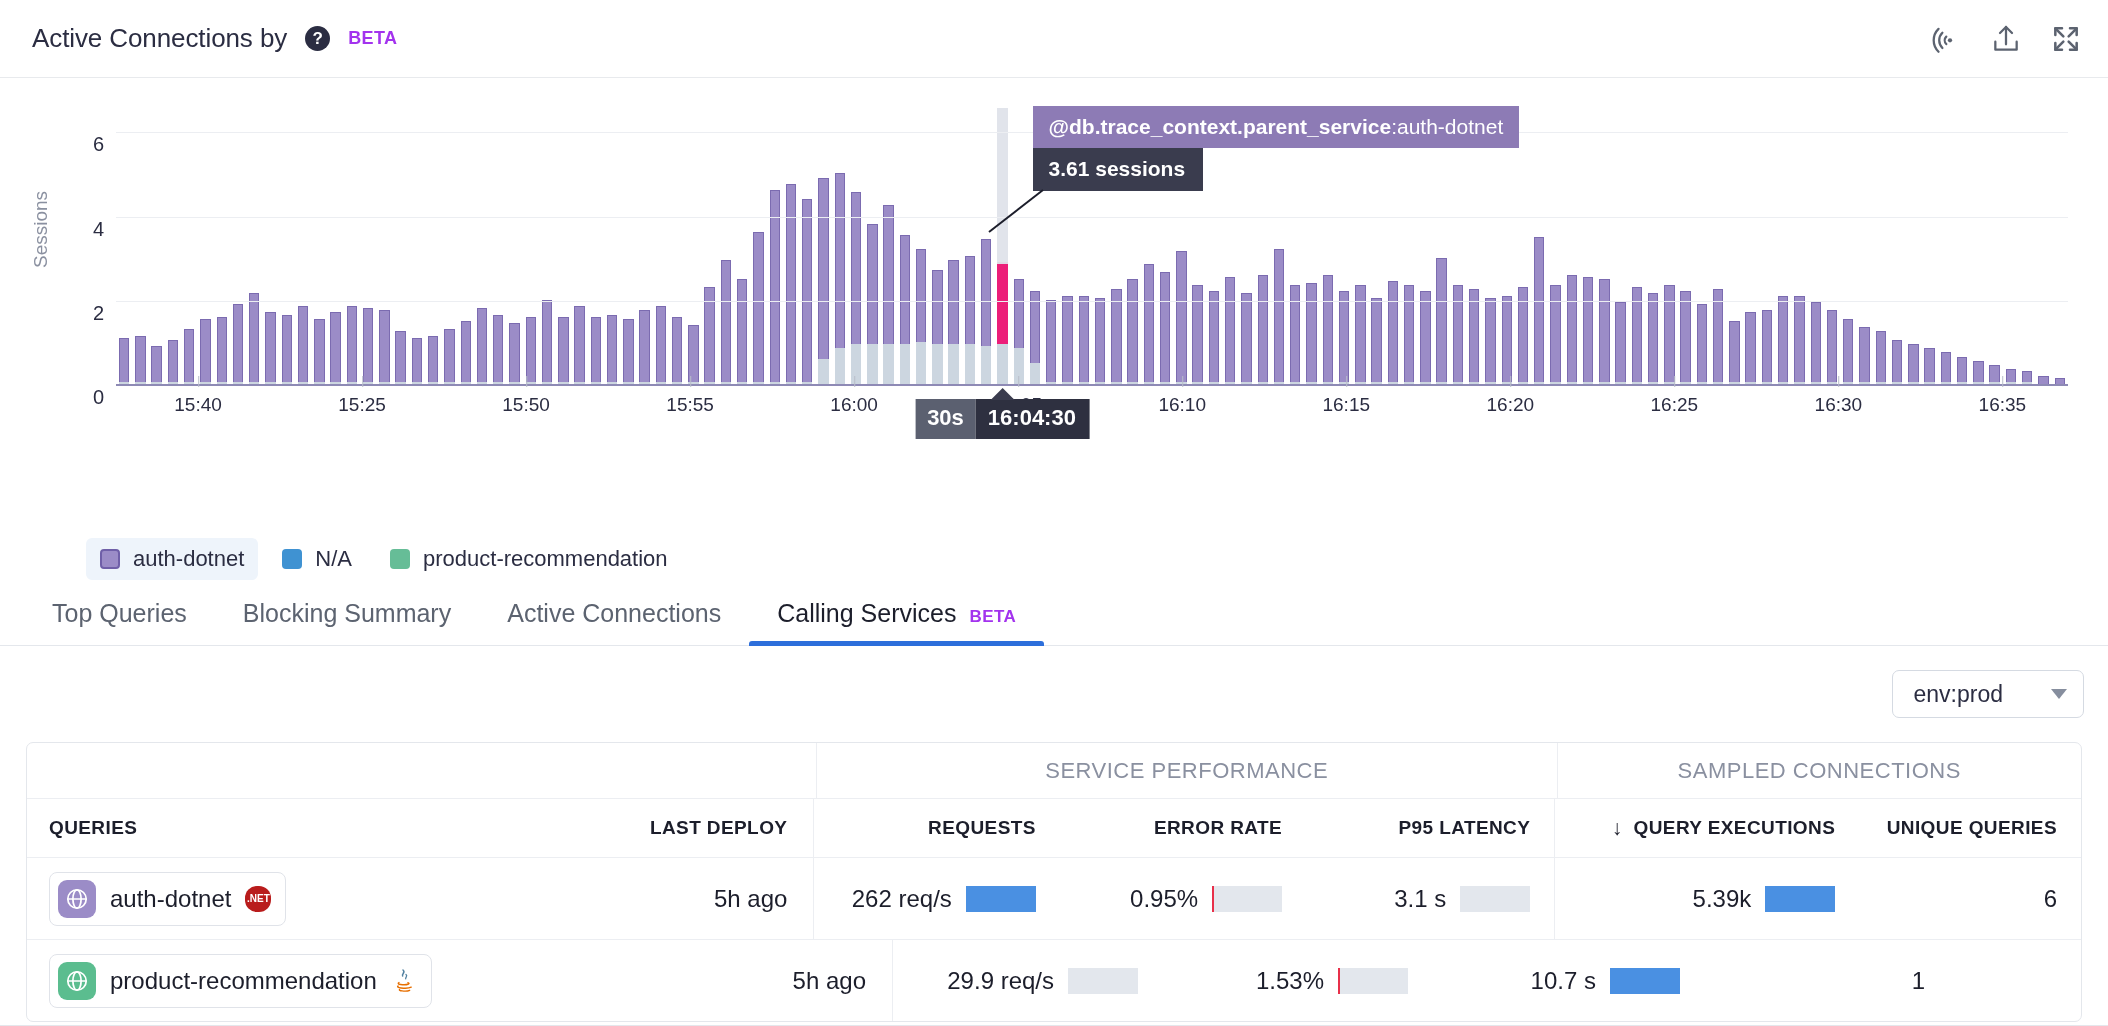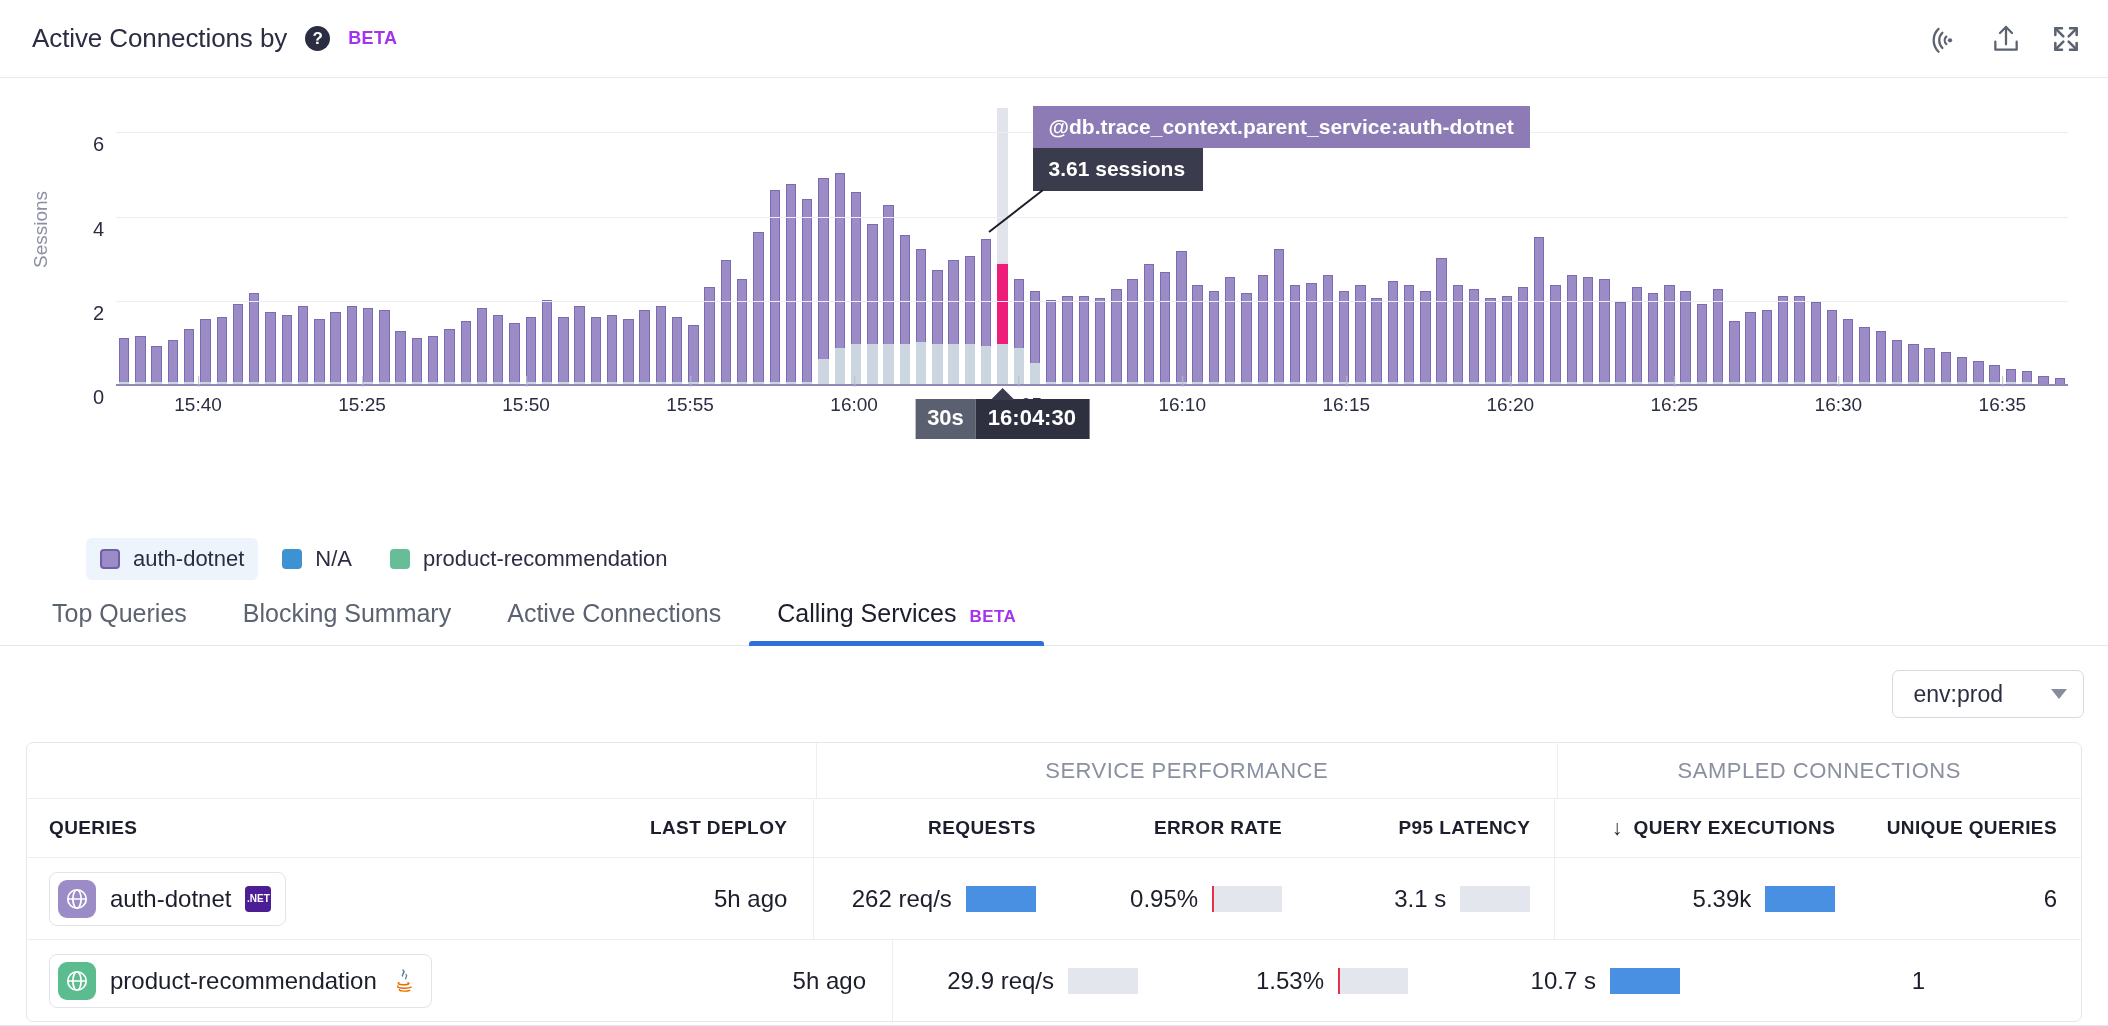--- a/index.html
+++ b/index.html
@@ -165,21 +165,21 @@
   }
   .tt-title {
     background: #8d7bb5;
     color: #fff;
     font-size: 21px;
     padding: 9px 16px 10px 16px;
     white-space: nowrap;
     line-height: 1.1;
   }
   .tt-title b { font-weight: bold; }
-  .tt-title span { font-weight: bold; }
+  .tt-title span { font-weight: normal; }
   .tt-body {
     background: #3a3c4e;
     color: #fff;
     font-size: 21px;
     font-weight: bold;
     padding: 9px 18px 11px 16px;
     white-space: nowrap;
     display: inline-block;
     line-height: 1.1;
   }
@@ -336,24 +336,24 @@
     border: 1px solid #e0e3e9;
     border-radius: 8px;
     padding: 7px 14px 7px 8px;
     cursor: pointer;
     background: #fff;
   }
   .globe { width: 38px; height: 38px; border-radius: 9px; display: flex; align-items: center; justify-content: center; flex: none; }
   .globe svg { width: 26px; height: 26px; }
   .svc-name { font-size: 24px; color: #1c1e2b; white-space: nowrap; }
   .lang-badge {
-    width: 26px; height: 26px; border-radius: 4px;
+    width: 26px; height: 26px; border-radius: 12px;
     display: flex; align-items: center; justify-content: center;
     font-size: 10px; font-weight: bold; color: #fff;
-    background: #4c1d95; flex: none;
+    background: #b91c1c; flex: none;
   }
   .lang-java { width: 26px; height: 28px; display: flex; align-items: center; justify-content: center; flex: none; }
   .lang-java svg { width: 24px; height: 28px; }
 
   .metric { display: flex; align-items: center; justify-content: flex-end; gap: 14px; width: 100%; }
   .metric-val { font-size: 24px; color: #1c1e2b; white-space: nowrap; }
   .minibar { width: 70px; height: 26px; background: #e3e7ed; flex: none; position: relative; }
   .minibar .fill { position: absolute; left: 0; top: 0; bottom: 0; background: #4a90e2; }
   .minibar.err .fill { background: #e8304a; }
 

